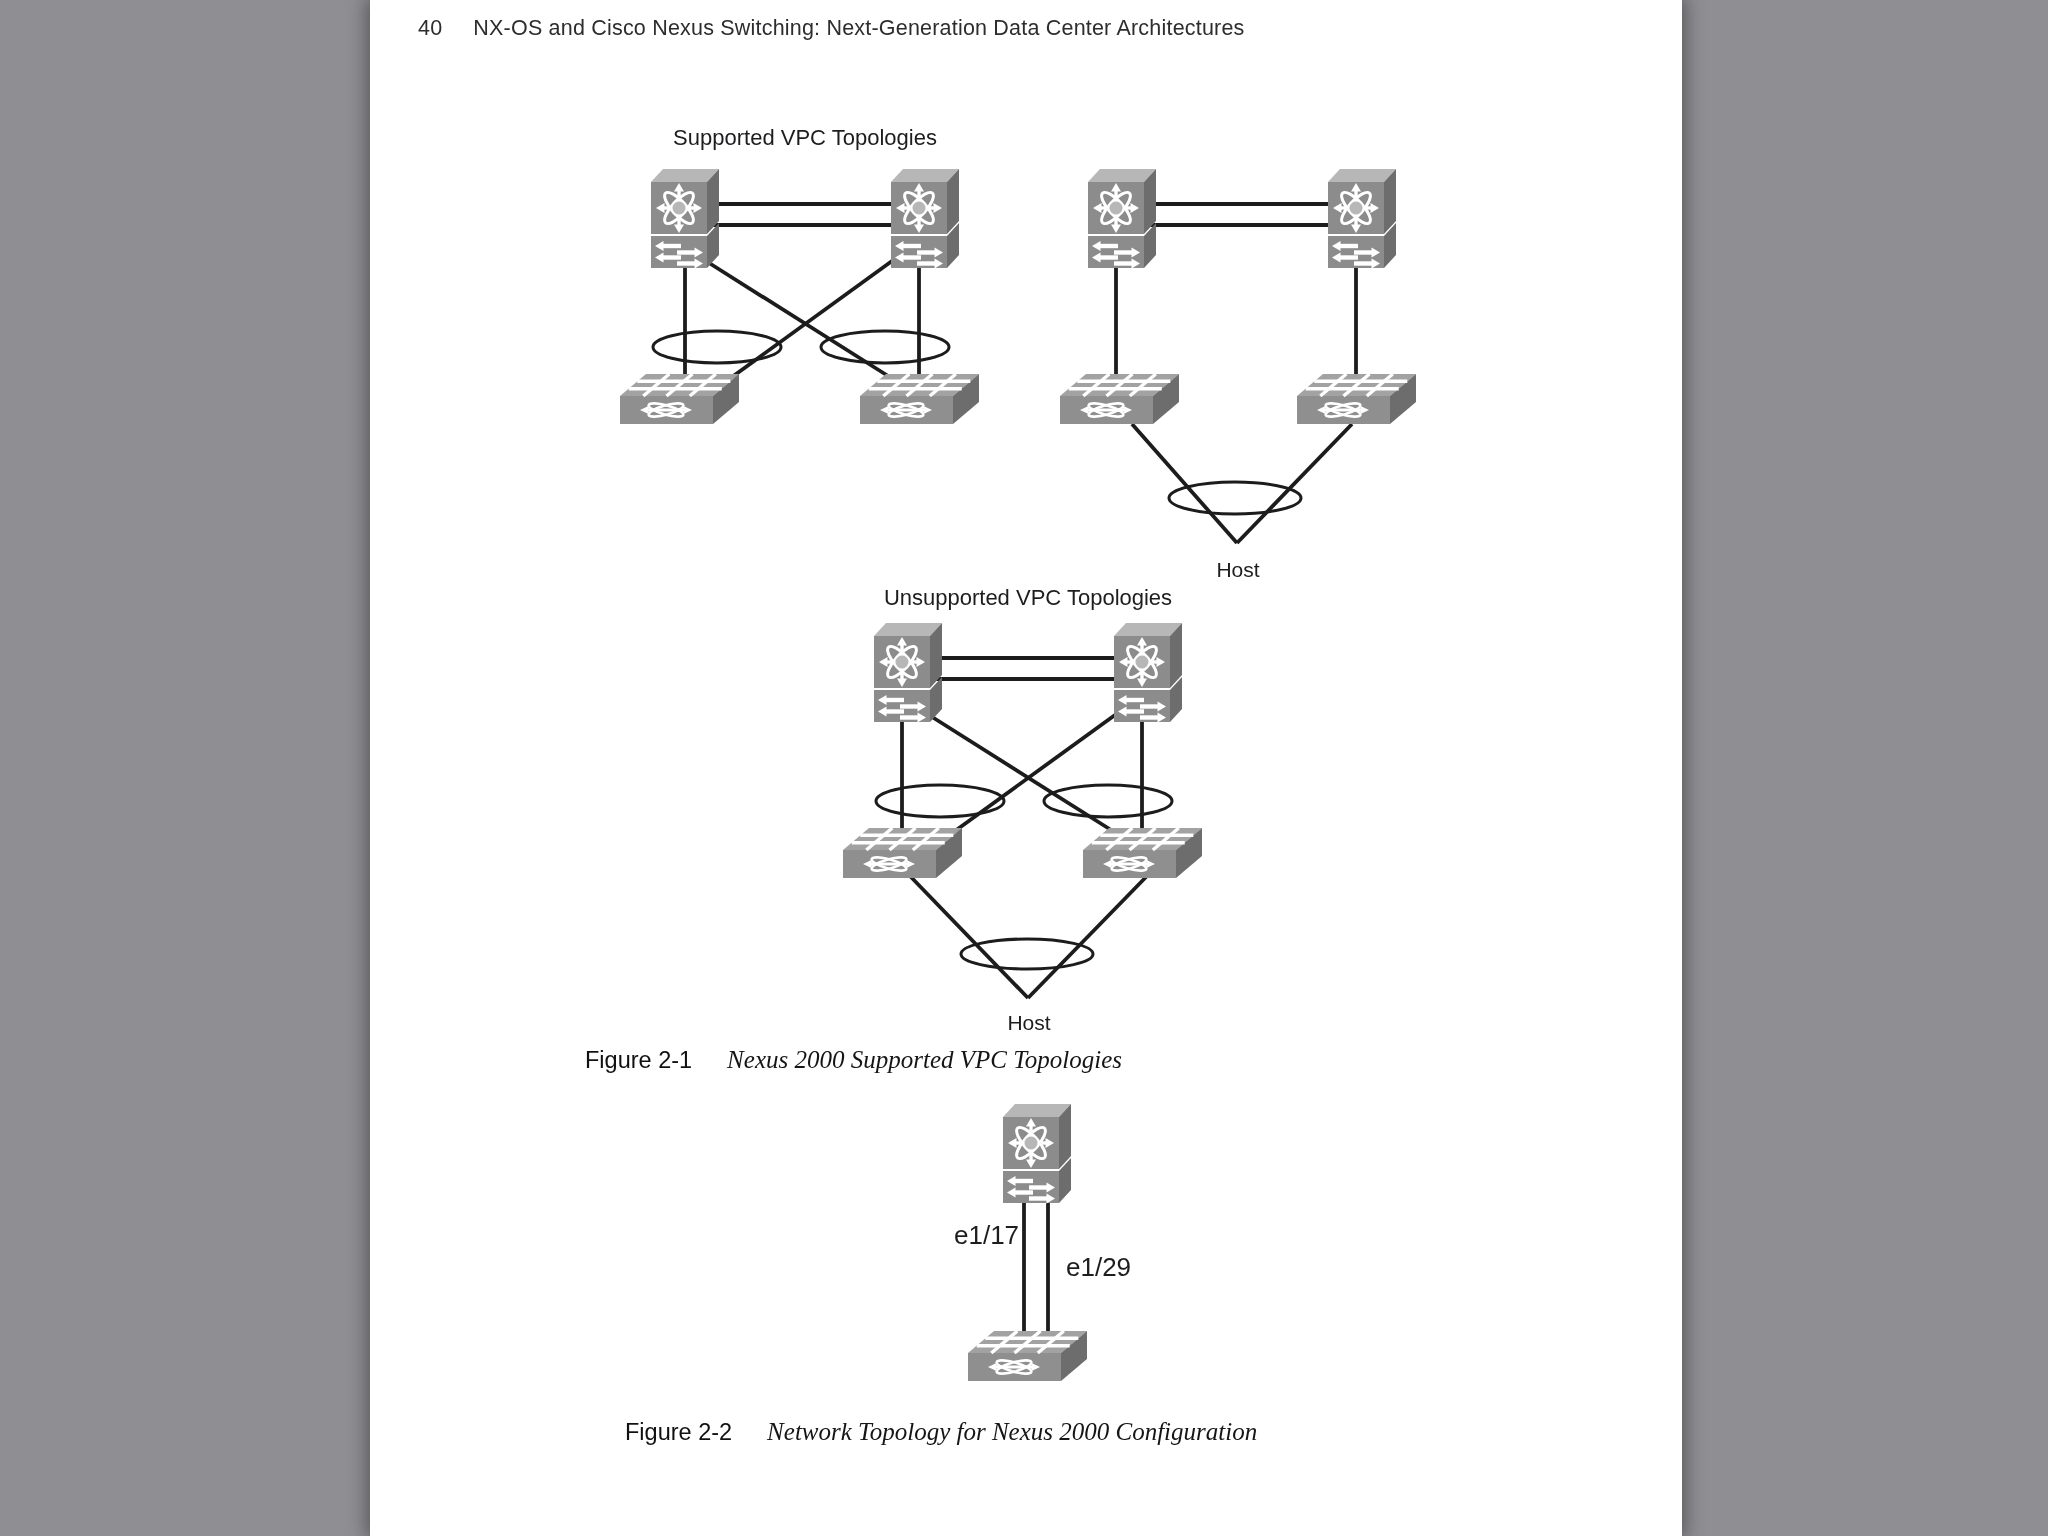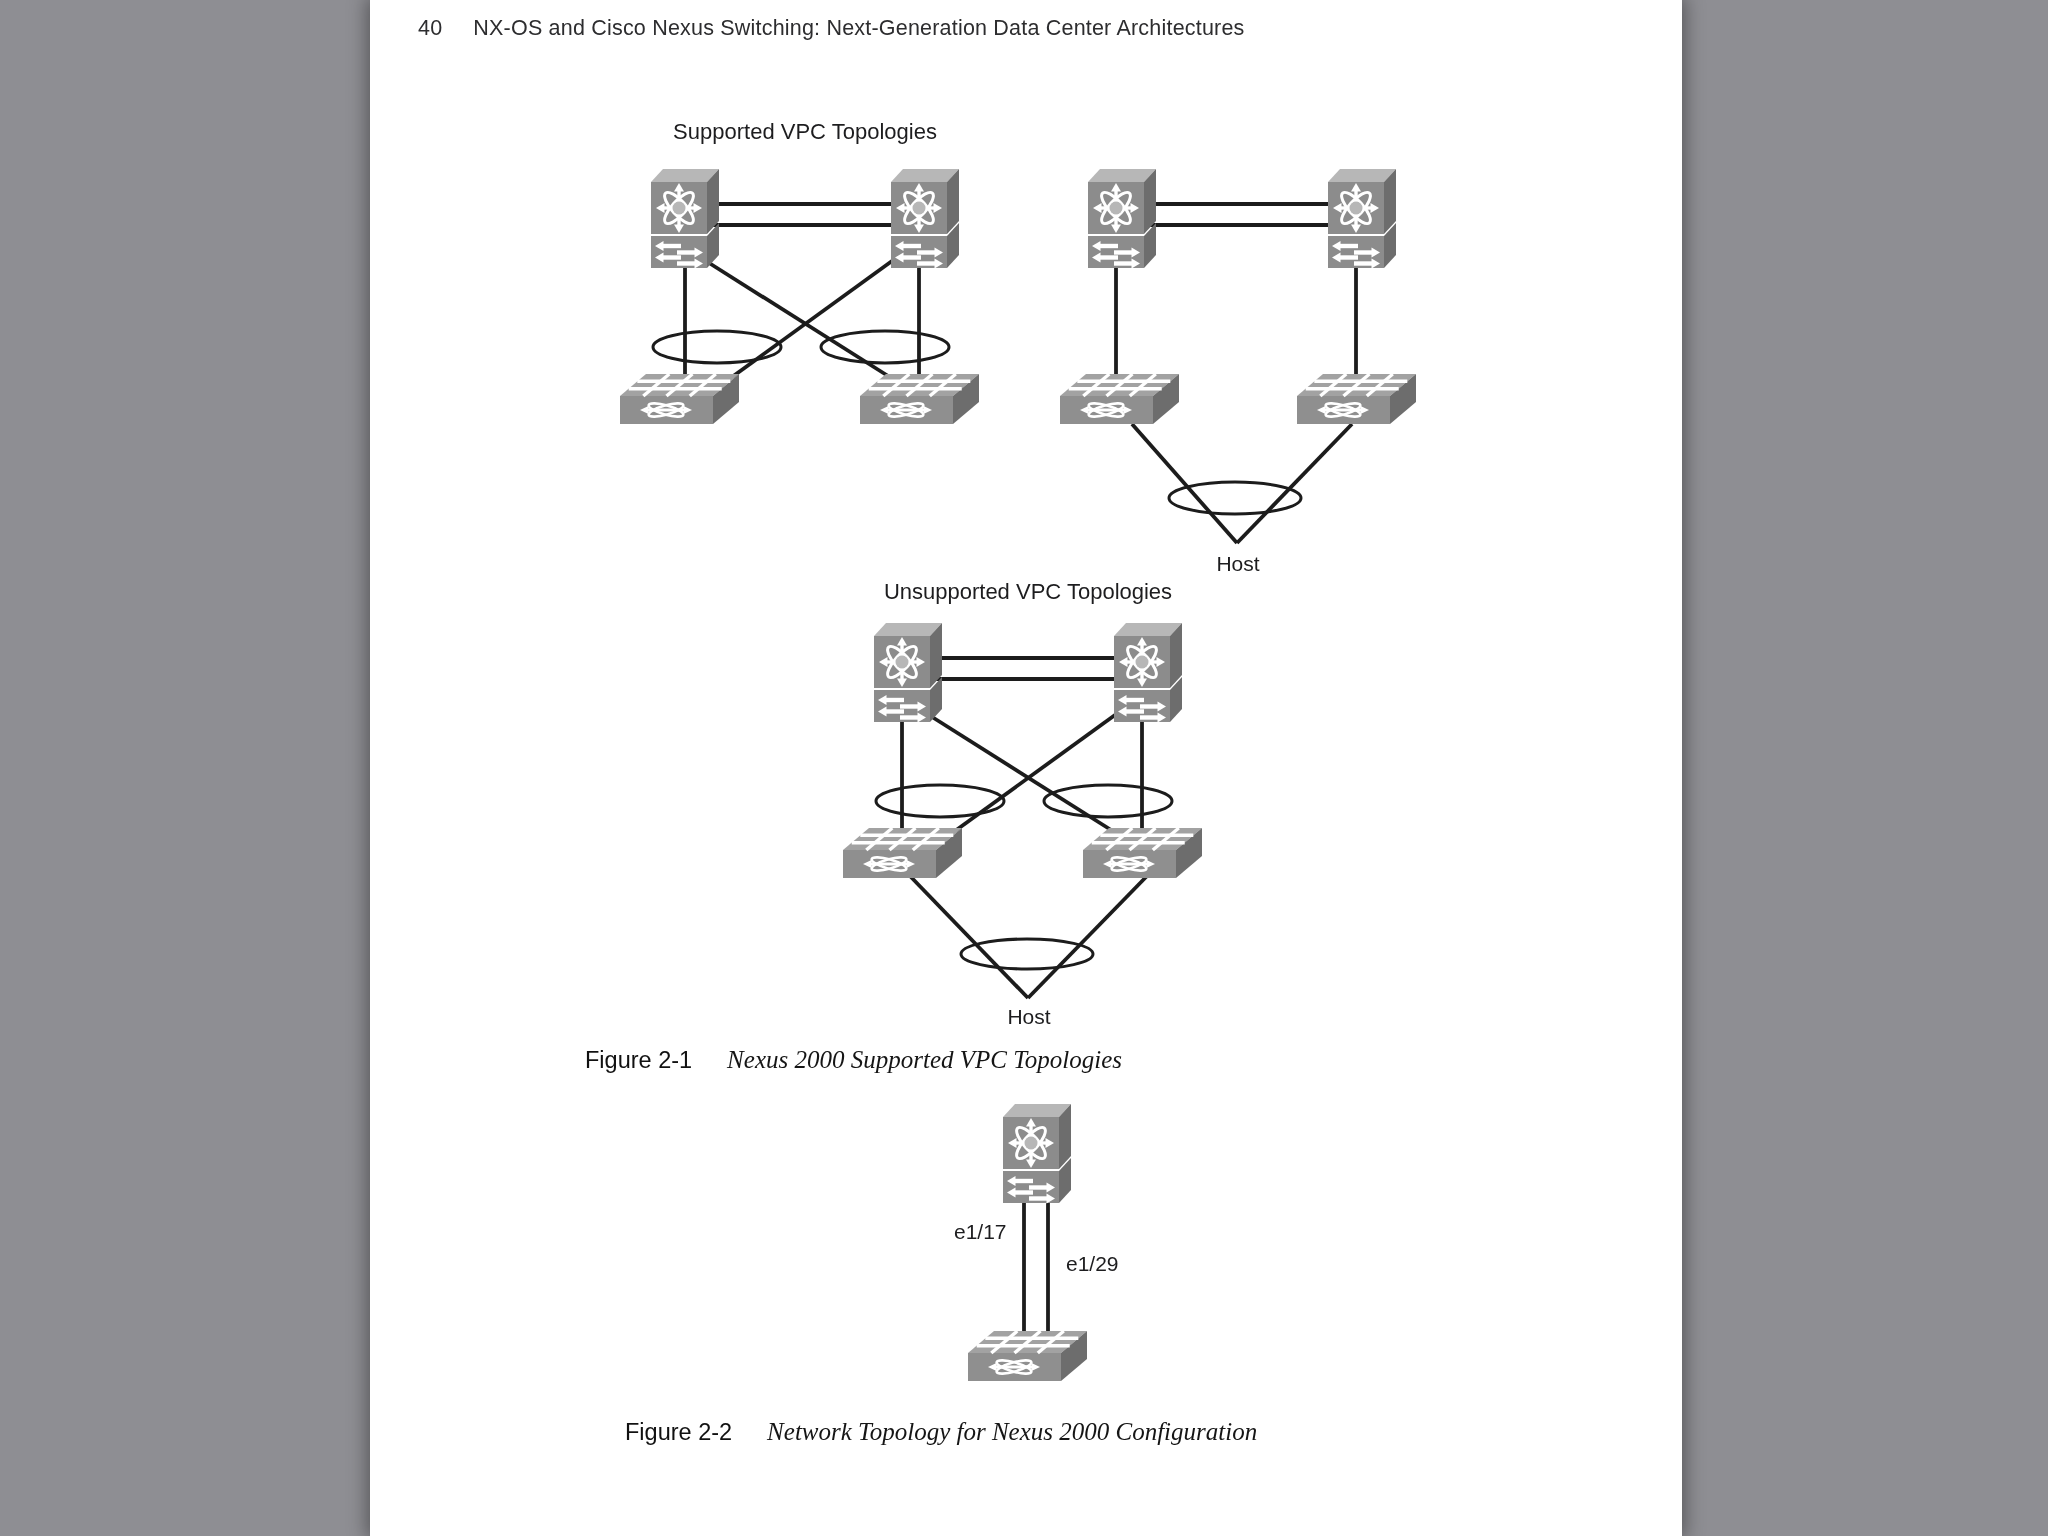--- a/index.html
+++ b/index.html
@@ -15,24 +15,24 @@
   }
   .running-head {
     position:absolute; top:16px; left:48px;
     font-size:21.5px; color:#2d2d2f; letter-spacing:0.2px;
     display:flex; align-items:flex-end;
   }
   .running-head .pgnum { margin-right:31px; }
   svg.diagram-layer { position:absolute; left:0; top:0; }
   .dlabel {
     position:absolute; white-space:nowrap; color:#1d1d1f;
-    font-size:22px; transform:translateX(-50%);
+    font-size:22px; transform:translateX(-50%);margin-top:6px;
   }
   .host-label { font-size:21px; }
-  .port-label { position:absolute; white-space:nowrap; color:#1d1d1f; font-size:21px; }
+  .port-label { position:absolute; white-space:nowrap; color:#1d1d1f; font-size:26px; }
   .fig-caption {
     position:absolute; display:flex; align-items:baseline; white-space:nowrap;
   }
   .fig-caption .fig-num {
     font-weight:normal; font-size:23.5px; color:#111111;
     font-family:"Liberation Sans", sans-serif;
   }
   .fig-caption .fig-title {
     margin-left:35px; font-style:italic; font-size:25px; color:#151515;
     font-family:"Liberation Serif", serif;

